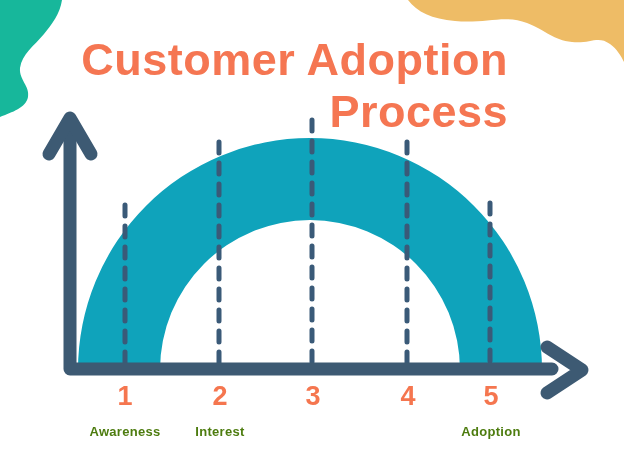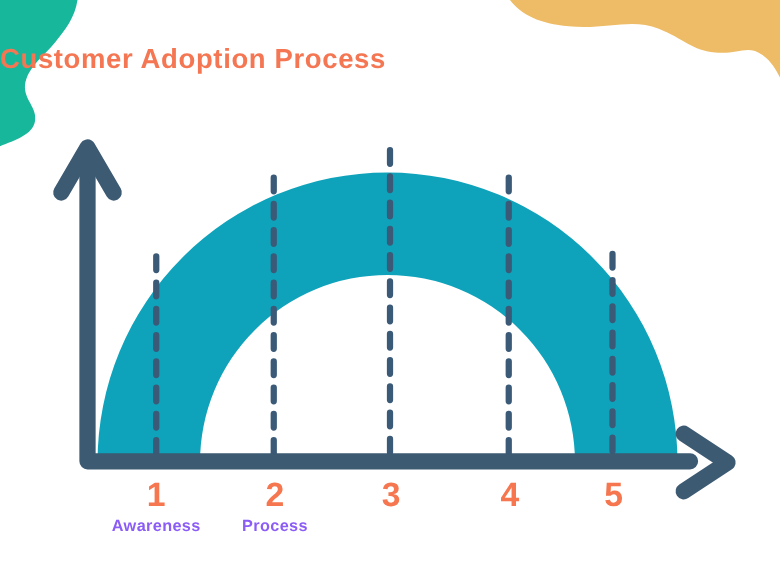--- a/index.html
+++ b/index.html
@@ -15,44 +15,44 @@
     position: absolute;
     inset: 0;
     width: 624px;
     height: 468px;
   }
   .page-title {
     position: absolute;
     top: 34px;
     left: 0;
     width: 508px;
-    text-align: left;
-    font-size: 22px;
+    text-align: right;
+    font-size: 45px;
     font-weight: 700;
     letter-spacing: 0.5px;
     color: #F57652;
   }
   .stage-item {
     position: absolute;
     top: 382px;
     width: 120px;
     text-align: center;
   }
   .stage-number {
     font-size: 27px;
     font-weight: 700;
     line-height: 1.1;
     color: #F5764F;
   }
   .stage-label {
-    margin-top: 1px;
+    margin-top: 12px;
     font-size: 13px;
     font-weight: 700;
     letter-spacing: 0.3px;
-    color: #8b5cf6;
+    color: #4d7c0f;
   }
   .stage-1 { left: 65px; }
   .stage-2 { left: 160px; }
   .stage-3 { left: 253px; }
   .stage-4 { left: 348px; }
   .stage-5 { left: 431px; }
 </style>
 </head>
 <body>
 
@@ -77,25 +77,26 @@
   </svg>
 
   <div class="page-title">Customer Adoption Process</div>
 
   <div class="stage-item stage-1">
     <div class="stage-number">1</div>
     <div class="stage-label">Awareness</div>
   </div>
   <div class="stage-item stage-2">
     <div class="stage-number">2</div>
-    <div class="stage-label">Process</div>
+    <div class="stage-label">Interest</div>
   </div>
   <div class="stage-item stage-3">
     <div class="stage-number">3</div>
   </div>
   <div class="stage-item stage-4">
     <div class="stage-number">4</div>
   </div>
   <div class="stage-item stage-5">
     <div class="stage-number">5</div>
+    <div class="stage-label">Adoption</div>
   </div>
 
 </div>
 
 </body></html>

